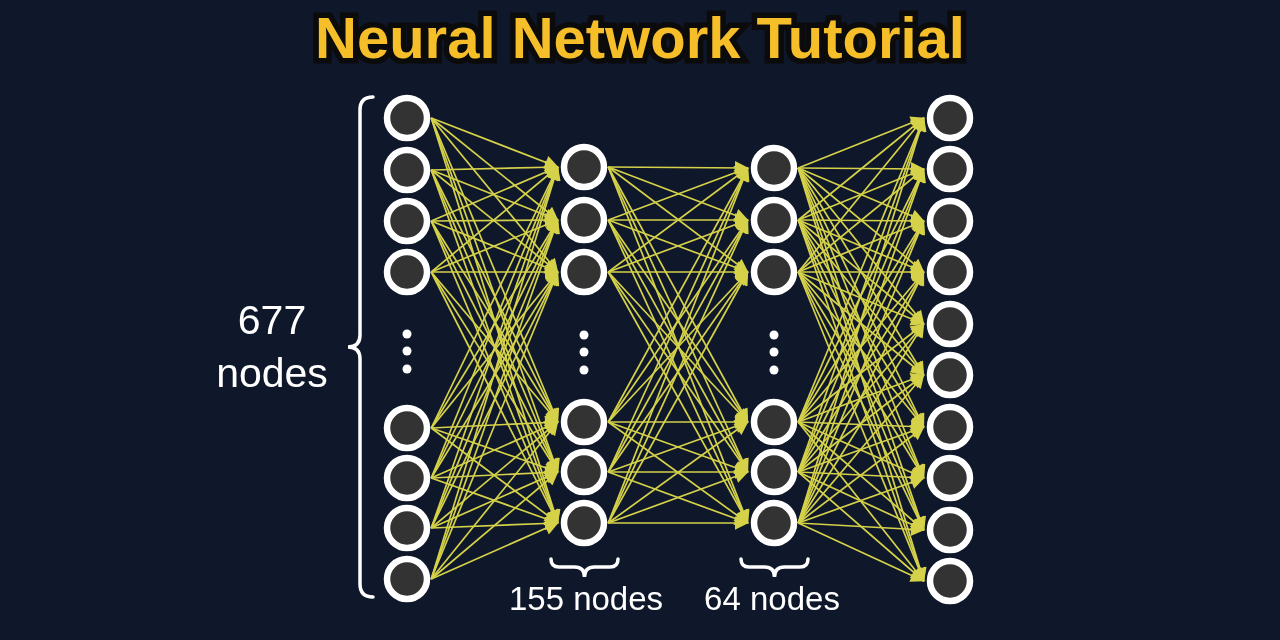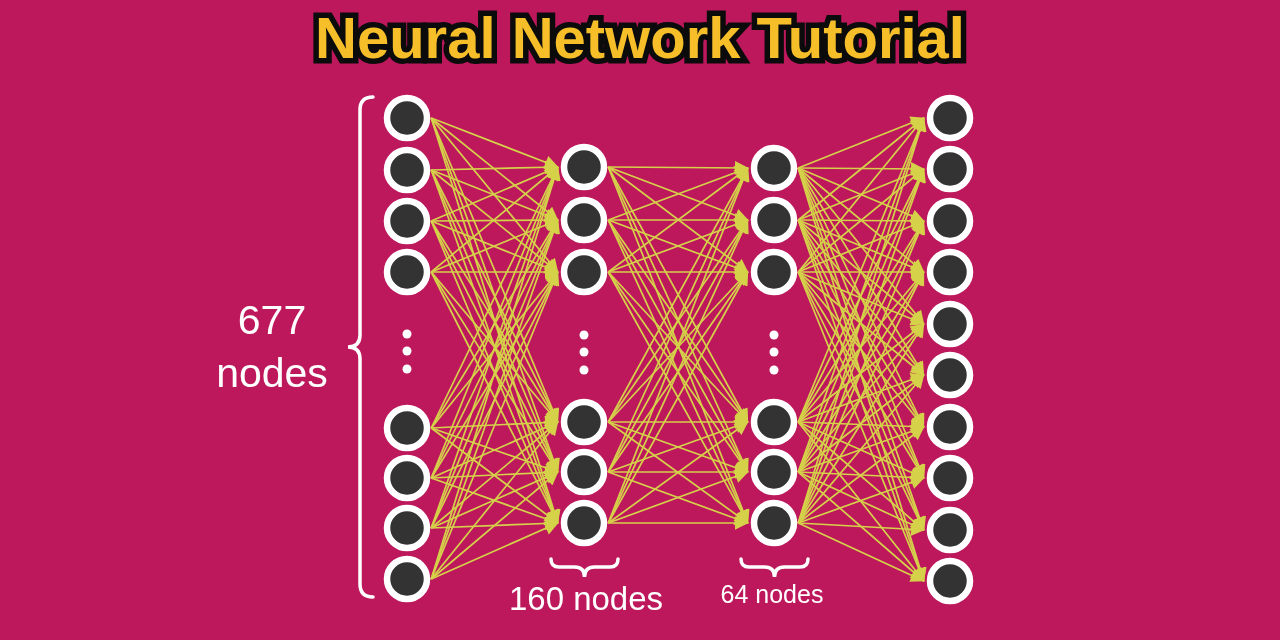--- a/index.html
+++ b/index.html
@@ -5,21 +5,21 @@
   html, body { margin: 0; padding: 0; }
   body {
     width: 1280px; height: 640px;
     background: #333333;
     font-family: "Liberation Sans", sans-serif;
     overflow: hidden;
   }
   #stage {
     position: relative;
     width: 1280px; height: 640px;
-    background: #be185d;
+    background: #0f172a;
   }
   #diagram-svg {
     position: absolute; left: 0; top: 0;
   }
   .page-title {
     position: absolute;
     left: 0; top: 2px;
     width: 1280px;
     text-align: center;
     font-size: 58px;
@@ -45,21 +45,21 @@
     white-space: pre-line;
   }
   .label-hidden1 {
     left: 486px; top: 580px;
     width: 200px;
     font-size: 33px;
   }
   .label-hidden2 {
     left: 672px; top: 580px;
     width: 200px;
-    font-size: 25px;
+    font-size: 33px;
   }
 </style>
 </head>
 <body>
 
 <div id="stage">
   <svg id="diagram-svg" width="1280" height="640" viewBox="0 0 1280 640">
       <defs>
         <marker id="arrow" viewBox="0 0 8 8" refX="7.5" refY="4" markerWidth="9" markerHeight="8" orient="auto">
           <path d="M0,0 L8,4 L0,8 Z" fill="#D5D24A"></path>
@@ -251,16 +251,16 @@
       <circle cx="950" cy="478" r="20" fill="#333333" stroke="#FFFFFF" stroke-width="6.5"></circle>
       <circle cx="950" cy="530" r="20" fill="#333333" stroke="#FFFFFF" stroke-width="6.5"></circle>
       <circle cx="950" cy="581" r="20" fill="#333333" stroke="#FFFFFF" stroke-width="6.5"></circle>
     </svg>
 
   <div class="page-title">Neural Network Tutorial</div>
 
   <div class="layer-label label-input">677
 nodes</div>
 
-  <div class="layer-label label-hidden1">160 nodes</div>
+  <div class="layer-label label-hidden1">155 nodes</div>
 
   <div class="layer-label label-hidden2">64 nodes</div>
 </div>
 
 </body></html>

